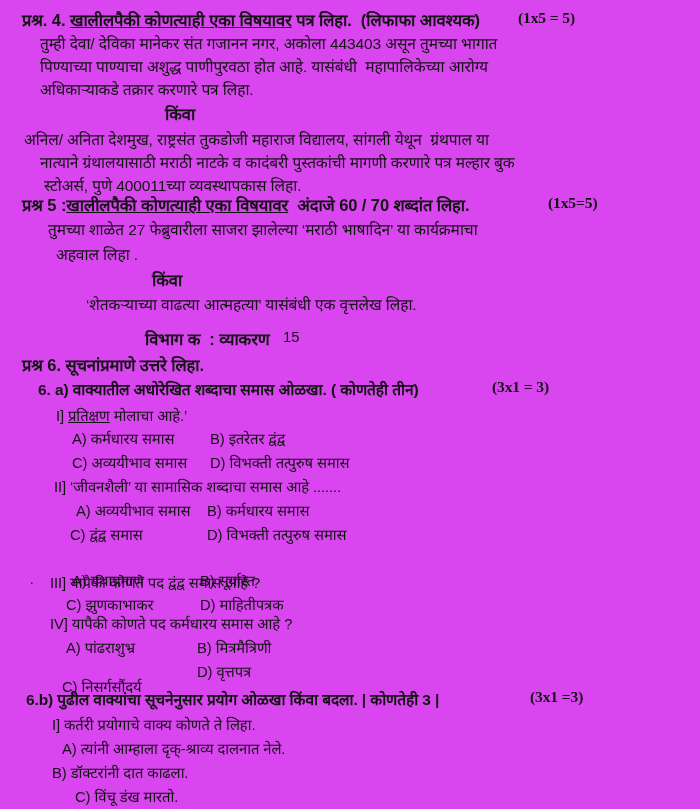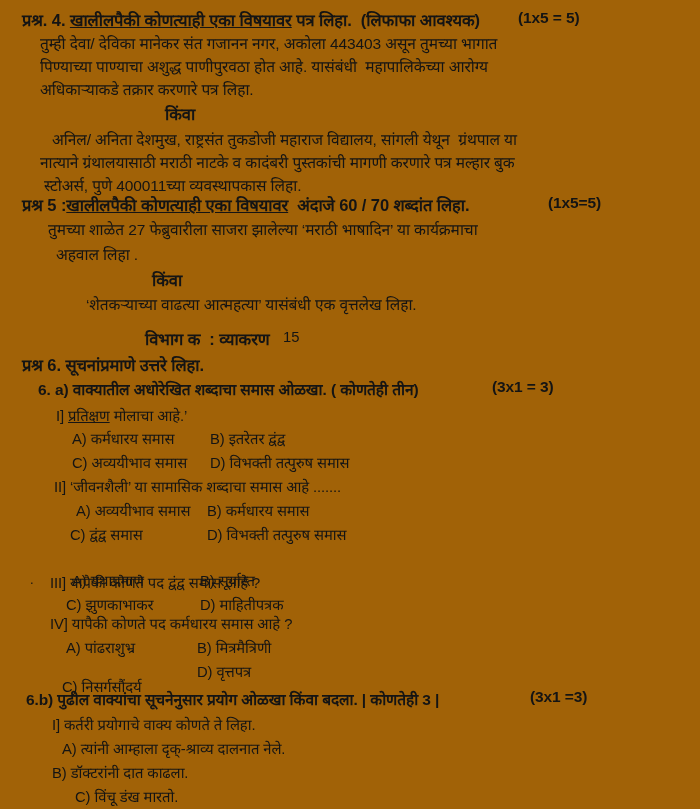--- a/index.html
+++ b/index.html
@@ -12,38 +12,38 @@
     height: 809px;
     overflow: hidden;
     font-family: "Liberation Serif", "DejaVu Serif", serif;
     color: #141414;
     position: relative;
   }
   .page {
     position: relative;
     width: 700px;
     height: 809px;
-    background: #a16207;
+    background: #d946ef;
     padding: 0;
     box-sizing: border-box;
   }
   
   .ln {
     position: absolute;
     white-space: pre;
     font-family: "Liberation Sans", "DejaVu Sans", sans-serif;
     letter-spacing: -0.1px;
   }
   .b { font-weight: 700; }
   .u { text-decoration: underline; text-underline-offset: 1px; }
   .sz17 { font-size: 16.5px; }
   .sz16 { font-size: 15.5px; }
   .sz15 { font-size: 14.8px; }
   .marks {
-    font-family: Liberation Sans, sans-serif;
+    font-family: Liberation Serif, serif;
     font-weight: 700;
     text-align: right;
   }
   .kiwa {
     font-weight: 700;
   }
   .cut {
     
     overflow: hidden;
   }
@@ -55,21 +55,21 @@
 
   <div class="ln b sz17" style="left:22px; top:8px;"><span>प्रश्र. 4. </span><span class="u">खालीलपैकी कोणत्याही एका विषयावर</span><span> पत्र लिहा.  (लिफाफा आवश्यक)</span></div>
   <div class="ln b sz16 marks" style="left:518px; top:9px;">(1x5 = 5)</div>
 
   <div class="ln sz16" style="left:40px; top:32px;">तुम्ही देवा/ देविका मानेकर संत गजानन नगर, अकोला 443403 असून तुमच्या भागात</div>
   <div class="ln sz16" style="left:40px; top:55px;">पिण्याच्या पाण्याचा अशुद्ध पाणीपुरवठा होत आहे. यासंबंधी  महापालिकेच्या आरोग्य</div>
   <div class="ln sz16" style="left:40px; top:78px;">अधिकाऱ्याकडे तक्रार करणारे पत्र लिहा.</div>
 
   <div class="ln b sz17 kiwa" style="left:165px; top:102px;">किंवा</div>
 
-  <div class="ln sz16" style="left:52px; top:128px;">अनिल/ अनिता देशमुख, राष्ट्रसंत तुकडोजी महाराज विद्यालय, सांगली येथून  ग्रंथपाल या</div>
+  <div class="ln sz16" style="left:24px; top:128px;">अनिल/ अनिता देशमुख, राष्ट्रसंत तुकडोजी महाराज विद्यालय, सांगली येथून  ग्रंथपाल या</div>
   <div class="ln sz16" style="left:40px; top:151px;">नात्याने ग्रंथालयासाठी मराठी नाटके व कादंबरी पुस्तकांची मागणी करणारे पत्र मल्हार बुक</div>
   <div class="ln sz16" style="left:44px; top:174px;">स्टोअर्स, पुणे 400011च्या व्यवस्थापकास लिहा.</div>
 
   <div class="ln b sz17" style="left:22px; top:193px;"><span>प्रश्र 5 :</span><span class="u">खालीलपैकी कोणत्याही एका विषयावर</span><span>  अंदाजे 60 / 70 शब्दांत लिहा.</span></div>
   <div class="ln b sz16 marks" style="left:548px; top:194px;">(1x5=5)</div>
 
   <div class="ln sz16" style="left:48px; top:218px;">तुमच्या शाळेत 27 फेब्रुवारीला साजरा झालेल्या ‘मराठी भाषादिन’ या कार्यक्रमाचा</div>
   <div class="ln sz16" style="left:56px; top:243px;">अहवाल लिहा .</div>
 
   <div class="ln b sz17 kiwa" style="left:152px; top:268px;">किंवा</div>

